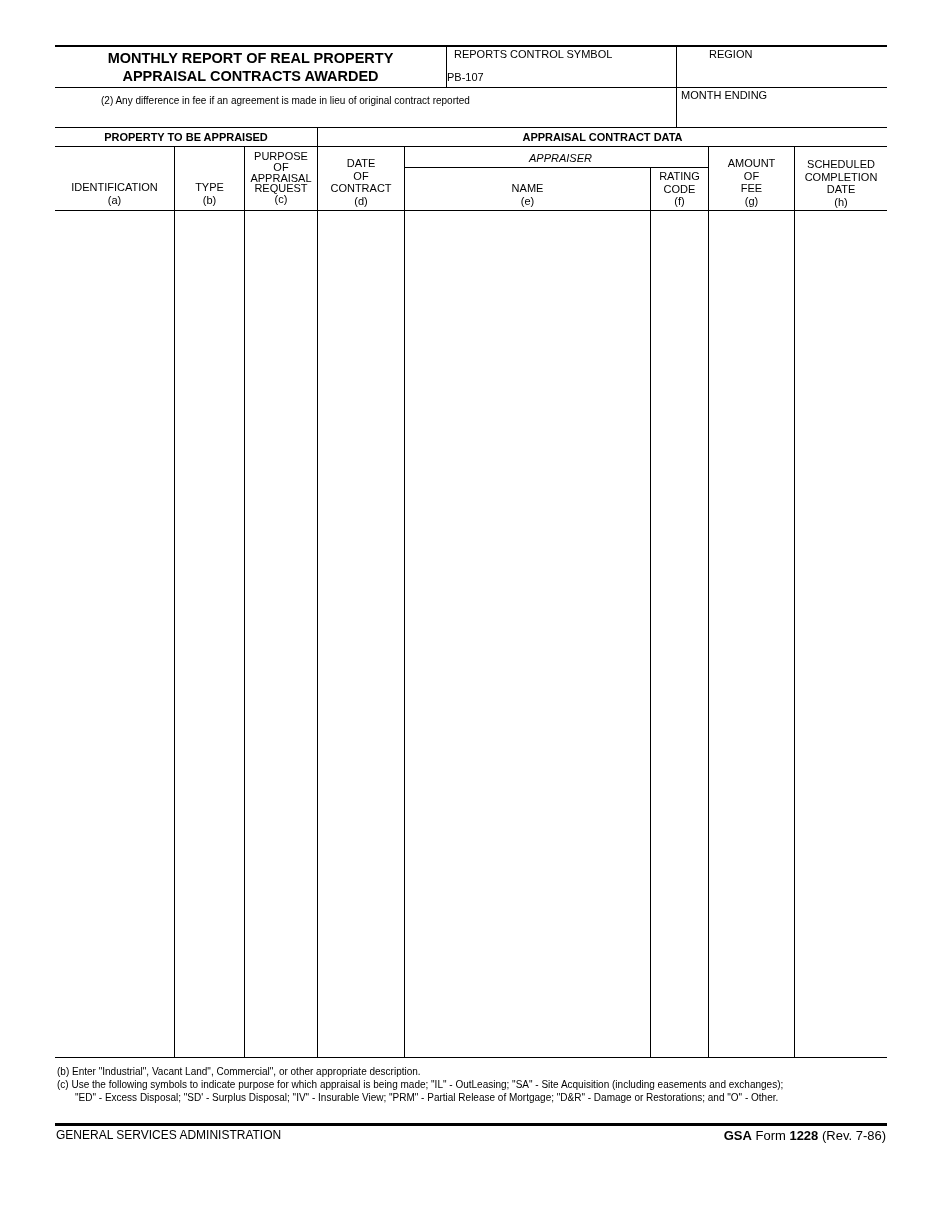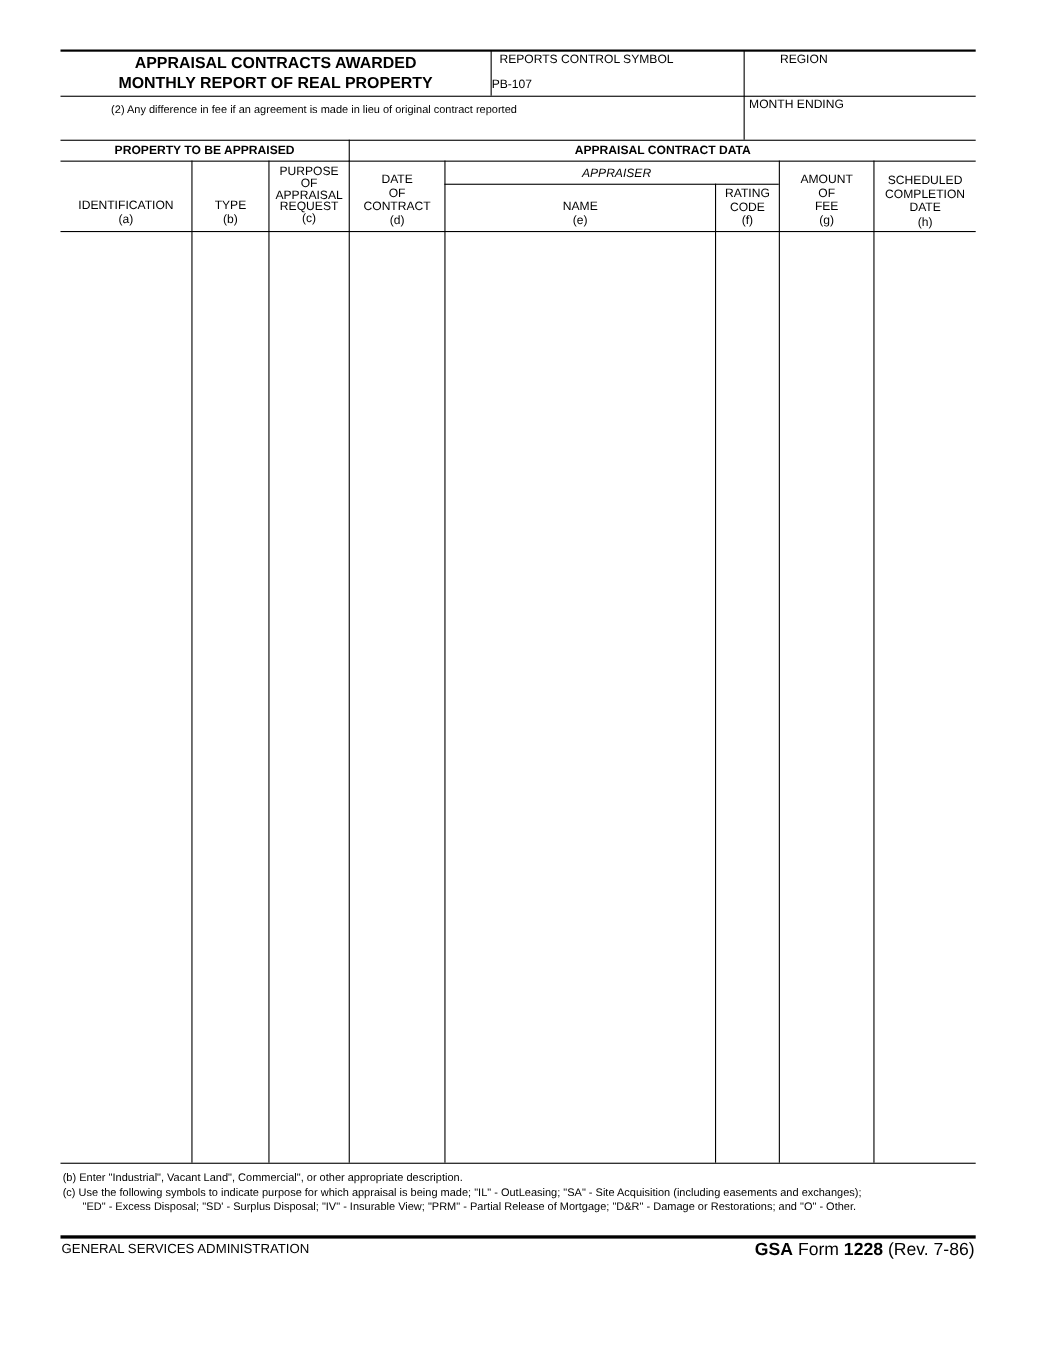--- a/index.html
+++ b/index.html
@@ -14,22 +14,22 @@
   .notes { left: 57px; top: 1065px; font-size: 10px; line-height: 13px; width: 830px; }
   .notes div { white-space: nowrap; }
   .cell { position: absolute; }
 </style>
 </head>
 <body>
 
 <div class="hl" style="left:55px; width:832px; top:45px; height:2px;"></div>
 
 <div class="abs title">
+  <div>MONTHLY REPORT OF REAL PROPERTY</div>
   <div>APPRAISAL CONTRACTS AWARDED</div>
-  <div>MONTHLY REPORT OF REAL PROPERTY</div>
 </div>
 
 <div class="vl" style="left:446px; top:46px; height:41px;"></div>
 <div class="vl" style="left:676px; top:46px; height:81px;"></div>
 
 <div class="abs small" style="left:454px; top:48px;text-align:center;">REPORTS CONTROL SYMBOL</div>
 <div class="abs small" style="left:447px; width:229px; text-align:left; top:71px;">PB-107</div>
 
 <div class="abs small" style="left:681px; top:48px;padding-left:28px;">REGION</div>
 <div class="abs" style="left:677px; top:60px; width:210px; height:26px;"></div>
@@ -119,13 +119,13 @@
 <div class="hl" style="left:55px; width:832px; top:1057px;"></div>
 
 <div class="abs notes">
   <div>(b)  Enter "Industrial", Vacant Land", Commercial", or other appropriate description.</div>
   <div>(c)  Use the following symbols to indicate purpose for which appraisal is being made; "IL" - OutLeasing; "SA" - Site Acquisition (including easements and exchanges);</div>
   <div style="padding-left:18px;">"ED" - Excess Disposal; "SD' - Surplus Disposal; "IV" - Insurable View; "PRM" - Partial Release of Mortgage; "D&amp;R" - Damage or Restorations; and "O" - Other.</div>
 </div>
 
 <div class="hl" style="left:55px; width:832px; top:1123px; height:3px;"></div>
 <div class="abs" style="left:56px; top:1128px; font-size:12px;">GENERAL SERVICES ADMINISTRATION</div>
-<div class="abs" style="right:64px; top:1128px; font-size:16px; white-space:pre;"><span class="bold">GSA</span><span> Form </span><span class="bold">1228</span><span> (Rev. 7-86)</span></div>
+<div class="abs" style="right:64px; top:1128px; font-size:13px; white-space:pre;"><span class="bold">GSA</span><span> Form </span><span class="bold">1228</span><span> (Rev. 7-86)</span></div>
 
 </body></html>

